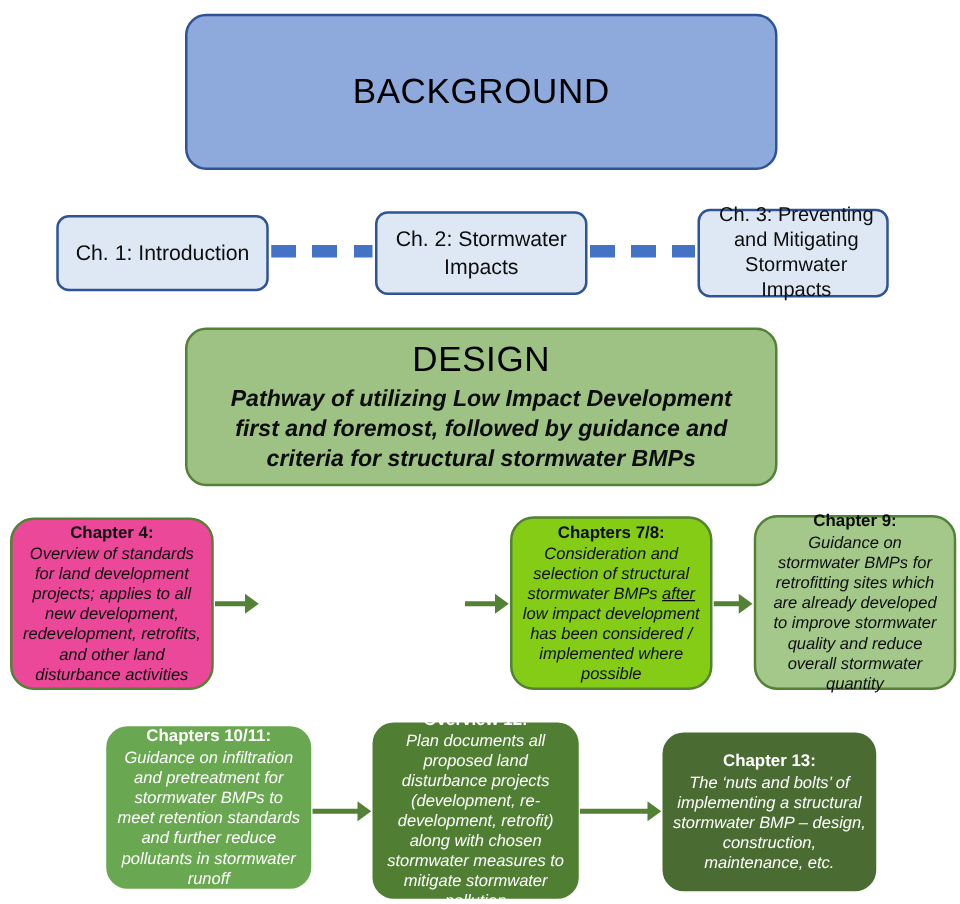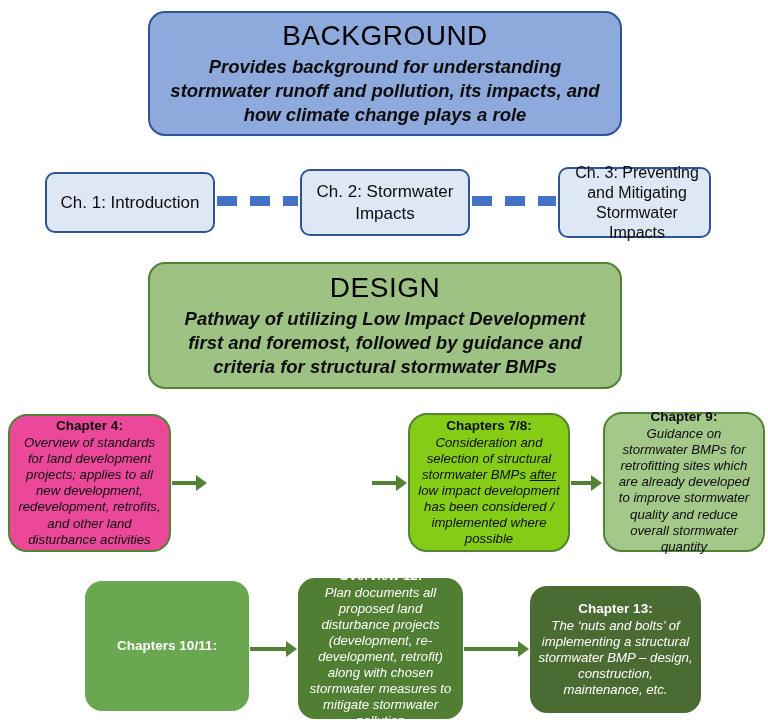--- a/index.html
+++ b/index.html
@@ -55,21 +55,20 @@
     border-left:11px solid #538135;
   }
 </style>
 </head>
 <body>
 
 <div class="canvas">
 
   <div class="section-box" style="left: 148px; top: 11px; width: 474px; height: 125px; background-color: rgb(142, 169, 219);">
     <div class="section-title">BACKGROUND</div>
-    <div class="section-subtitle">Provides background for understanding stormwater runoff and pollution, its impacts, and how climate change plays a role</div>
   </div>
 
   <div class="chip" style="left: 45px; top: 172px; width: 170px; height: 61px; background-color: rgb(222, 232, 245);">
     <span>Ch. 1: Introduction</span>
   </div>
 
   <div class="dash" style="left:217px; top:196px; width:81px;"></div>
 
   <div class="chip" style="left: 300px; top: 169px; width: 170px; height: 67px; background-color: rgb(222, 232, 245);">
     <span>Ch. 2: Stormwater Impacts</span>
@@ -112,20 +111,21 @@
     <div class="head"></div>
   </div>
 
   <div class="node" style="left: 603px; top: 412px; width: 162px; height: 140px; background-color: rgb(164, 200, 138);">
     <div class="title">Chapter 9:</div>
     <div class="body"><span>Guidance on stormwater BMPs for retrofitting sites which are already developed to improve stormwater quality and reduce overall stormwater quantity</span><span class="u"></span><span></span></div>
   </div>
 
   <div class="node dark" style="left: 85px; top: 581px; width: 164px; height: 130px; background-color: rgb(105, 168, 80);">
     <div class="title">Chapters 10/11:</div>
+    <div class="body">Guidance on infiltration and pretreatment for stormwater BMPs to meet retention standards and further reduce pollutants in stormwater runoff</div>
   </div>
 
   <div class="arrow" style="left:250px; top:641px; width:47px;">
     <div class="shaft"></div>
     <div class="head"></div>
   </div>
 
   <div class="node dark" style="left: 298px; top: 578px; width: 165px; height: 141px; background-color: rgb(80, 126, 50);">
     <div class="title">Overview 12:</div>
     <div class="body">Plan documents all proposed land disturbance projects (development, re-development, retrofit) along with chosen stormwater measures to mitigate stormwater pollution</div>

